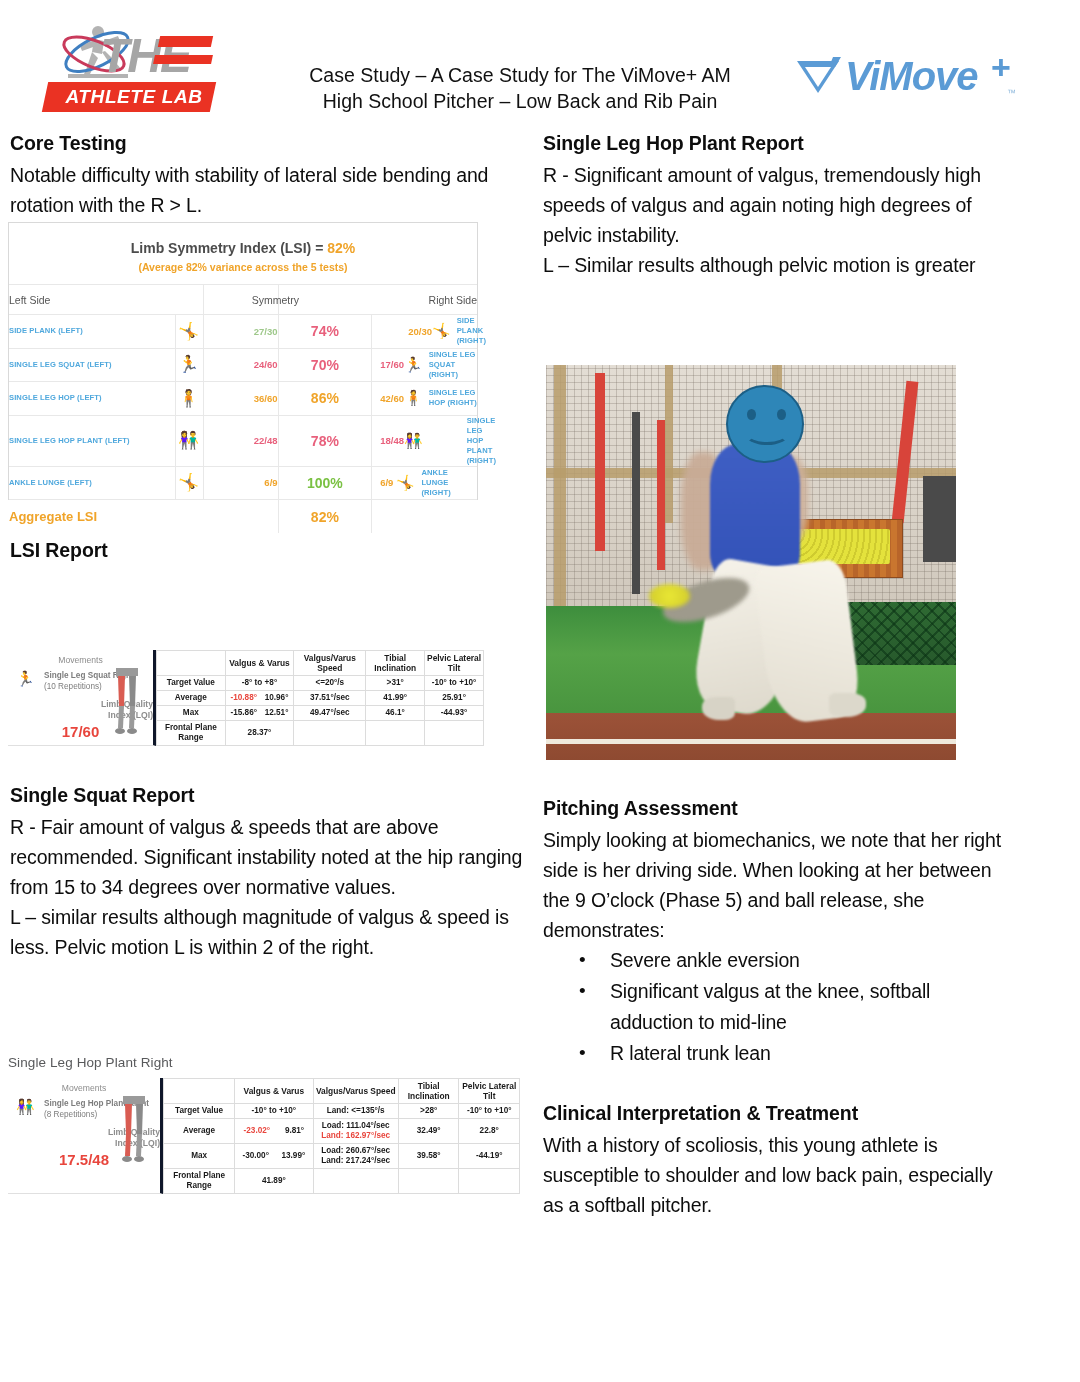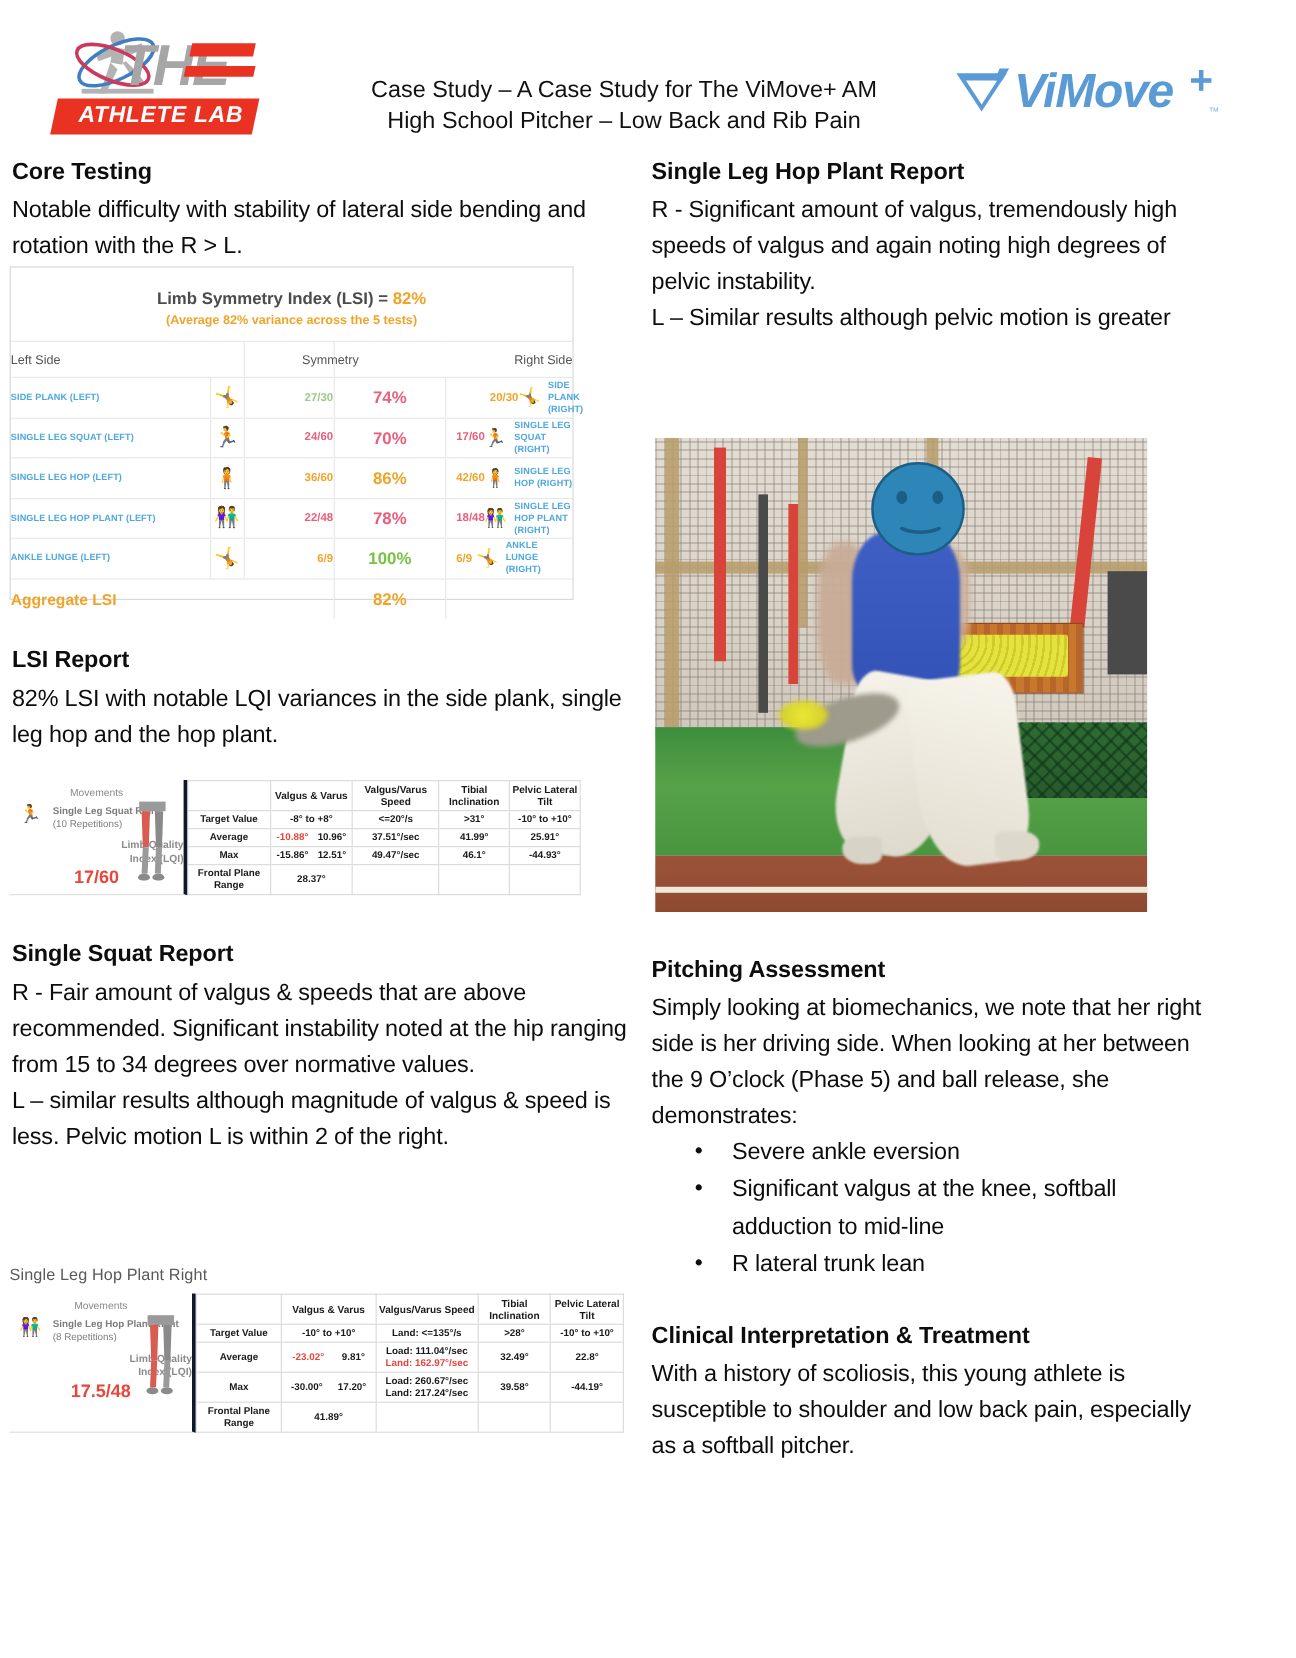--- a/index.html
+++ b/index.html
@@ -534,21 +534,21 @@
         </tr>
         <tr class="lsi-row">
           <td class="cell-name-l">SINGLE LEG HOP PLANT (LEFT)</td>
           <td class="cell-icon">👫</td>
           <td class="cell-score-l" style="color:#e8607c">22/48</td>
           <td class="cell-sym" style="color:#e8607c">78%</td>
           <td style="padding:0">
             <div style="display:flex;align-items:center;">
               <span style="font-size:9.5px;font-weight:bold;color:#e8607c;padding-left:8px;width:34px;">18/48</span>
               <span style="font-size:15px;width:26px;text-align:center;">👫</span>
-              <span class="cell-name-r" style="display:inline-block;">SINGLE LEG HOP PLANT (RIGHT)</span>
+              <span class="cell-name-r" style="display:inline-block;margin-left:38px;">SINGLE LEG HOP PLANT (RIGHT)</span>
             </div>
           </td>
         </tr>
         <tr class="lsi-row">
           <td class="cell-name-l">ANKLE LUNGE (LEFT)</td>
           <td class="cell-icon">🤸</td>
           <td class="cell-score-l" style="color:#f0a42a">6/9</td>
           <td class="cell-sym" style="color:#7ac143">100%</td>
           <td style="padding:0">
             <div style="display:flex;align-items:center;">
@@ -562,21 +562,20 @@
           <td class="agg-label" colspan="3">Aggregate LSI</td>
           <td class="cell-sym sc-amber">82%</td>
           <td></td>
         </tr>
       </tbody>
   </table>
 </div>
 
 <div class="col-left" style="top:535px;">
   <h2 class="sec-head">LSI Report</h2>
-  <p class="body-text">82% LSI with notable LQI variances in the side plank, single leg hop and the hop plant.</p>
 </div>
 
 <div class="lqi-card one">
   <div class="lqi-flex">
     <div class="lqi-left">
       <div class="lqi-mv">Movements</div>
       <div class="lqi-body">
         <div class="lqi-icons">🏃</div>
         <div class="lqi-txt">
           <span>Single Leg Squat Right</span><br>
@@ -723,21 +722,21 @@
             </td>
             <td class="v-red"><span class="v-dark">Load: 111.04°/sec</span><br><span class="v-red">Land: 162.97°/sec</span></td>
             <td class="v-green">32.49°</td>
             <td class="v-red">22.8°</td>
           </tr>
           <tr>
             <td class="v-dark">Max</td>
             <td>
               <div class="split">
                 <span class="v-dark">-30.00°</span>
-                <span class="v-dark">17.20°</span>
+                <span class="v-dark">13.99°</span>
               </div>
             </td>
             <td class="v-dark"><span class="v-dark">Load: 260.67°/sec</span><br><span class="v-dark">Land: 217.24°/sec</span></td>
             <td class="v-dark">39.58°</td>
             <td class="v-dark">-44.19°</td>
           </tr>
           <tr>
             <td class="v-dark">Frontal Plane Range</td>
             <td class="v-dark">41.89°</td>
             <td class="v-dark"></td>

